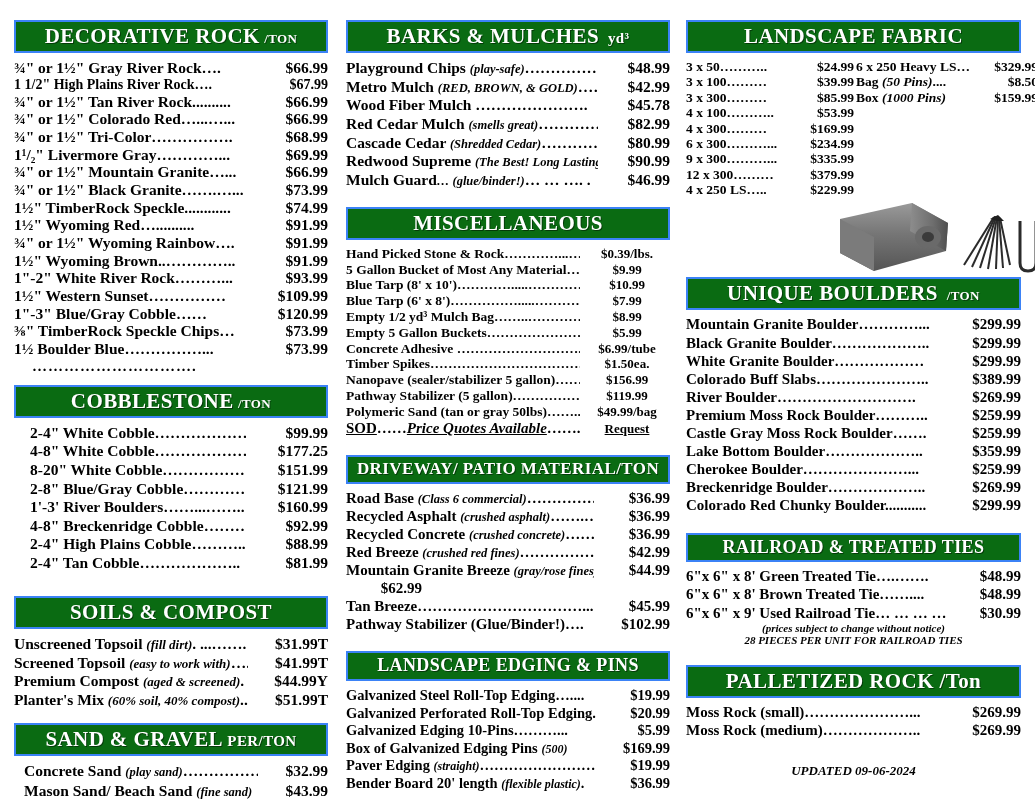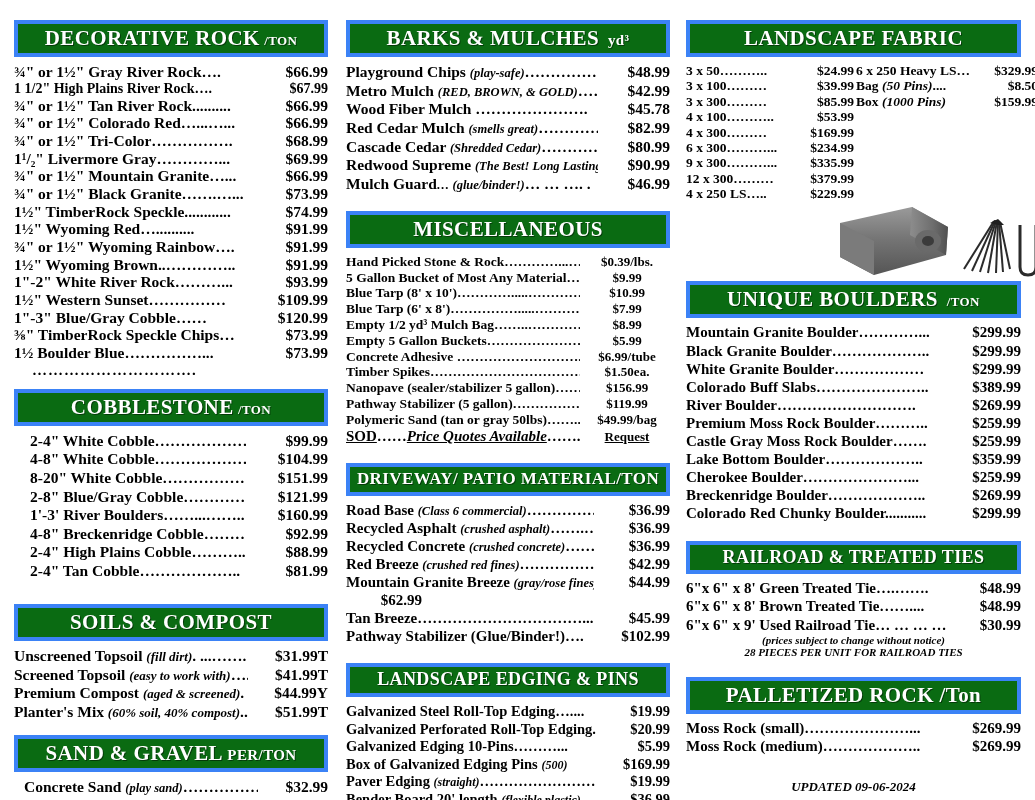--- a/index.html
+++ b/index.html
@@ -11,21 +11,21 @@
     overflow:hidden;
   }
   .page{width:1035px;height:800px;position:relative;display:flex;gap:0;padding:0;box-sizing:border-box;}
   .col{box-sizing:border-box;}
   .col-left{width:338px;padding:20px 10px 0 14px;}
   .col-mid{width:340px;padding:20px 8px 12px 8px;}
   .col-right{width:357px;padding:20px 14px 0 8px;}
 
   .bar{
     background:#0a6b12;
-    border:4px solid #3b82f6;
+    border:2px solid #3b82f6;
     color:#ffffff;
     text-align:center;
     font-weight:bold;
     letter-spacing:.4px;
     padding:3px 4px 4px 4px;
     margin:0 0 6px 0;
     line-height:1.05;
     text-shadow:1px 1px 0 rgba(0,0,0,.45);
     box-sizing:border-box;
   }
@@ -194,21 +194,21 @@
       <span class="t">COBBLESTONE</span>
       <span class="sub">/TON</span>
     </div>
     <div class="rows b-cobble" id="rows-cobblestone">
         <div class="row">
           <span class="nm">2-4" White Cobble……………….</span>
           <span class="pr">$99.99</span>
         </div>
         <div class="row">
           <span class="nm">4-8" White Cobble……………….</span>
-          <span class="pr">$104.99</span>
+          <span class="pr">$177.25</span>
         </div>
         <div class="row">
           <span class="nm">8-20" White Cobble………………..</span>
           <span class="pr">$151.99</span>
         </div>
         <div class="row">
           <span class="nm">2-8" Blue/Gray Cobble………….</span>
           <span class="pr">$121.99</span>
         </div>
         <div class="row">

